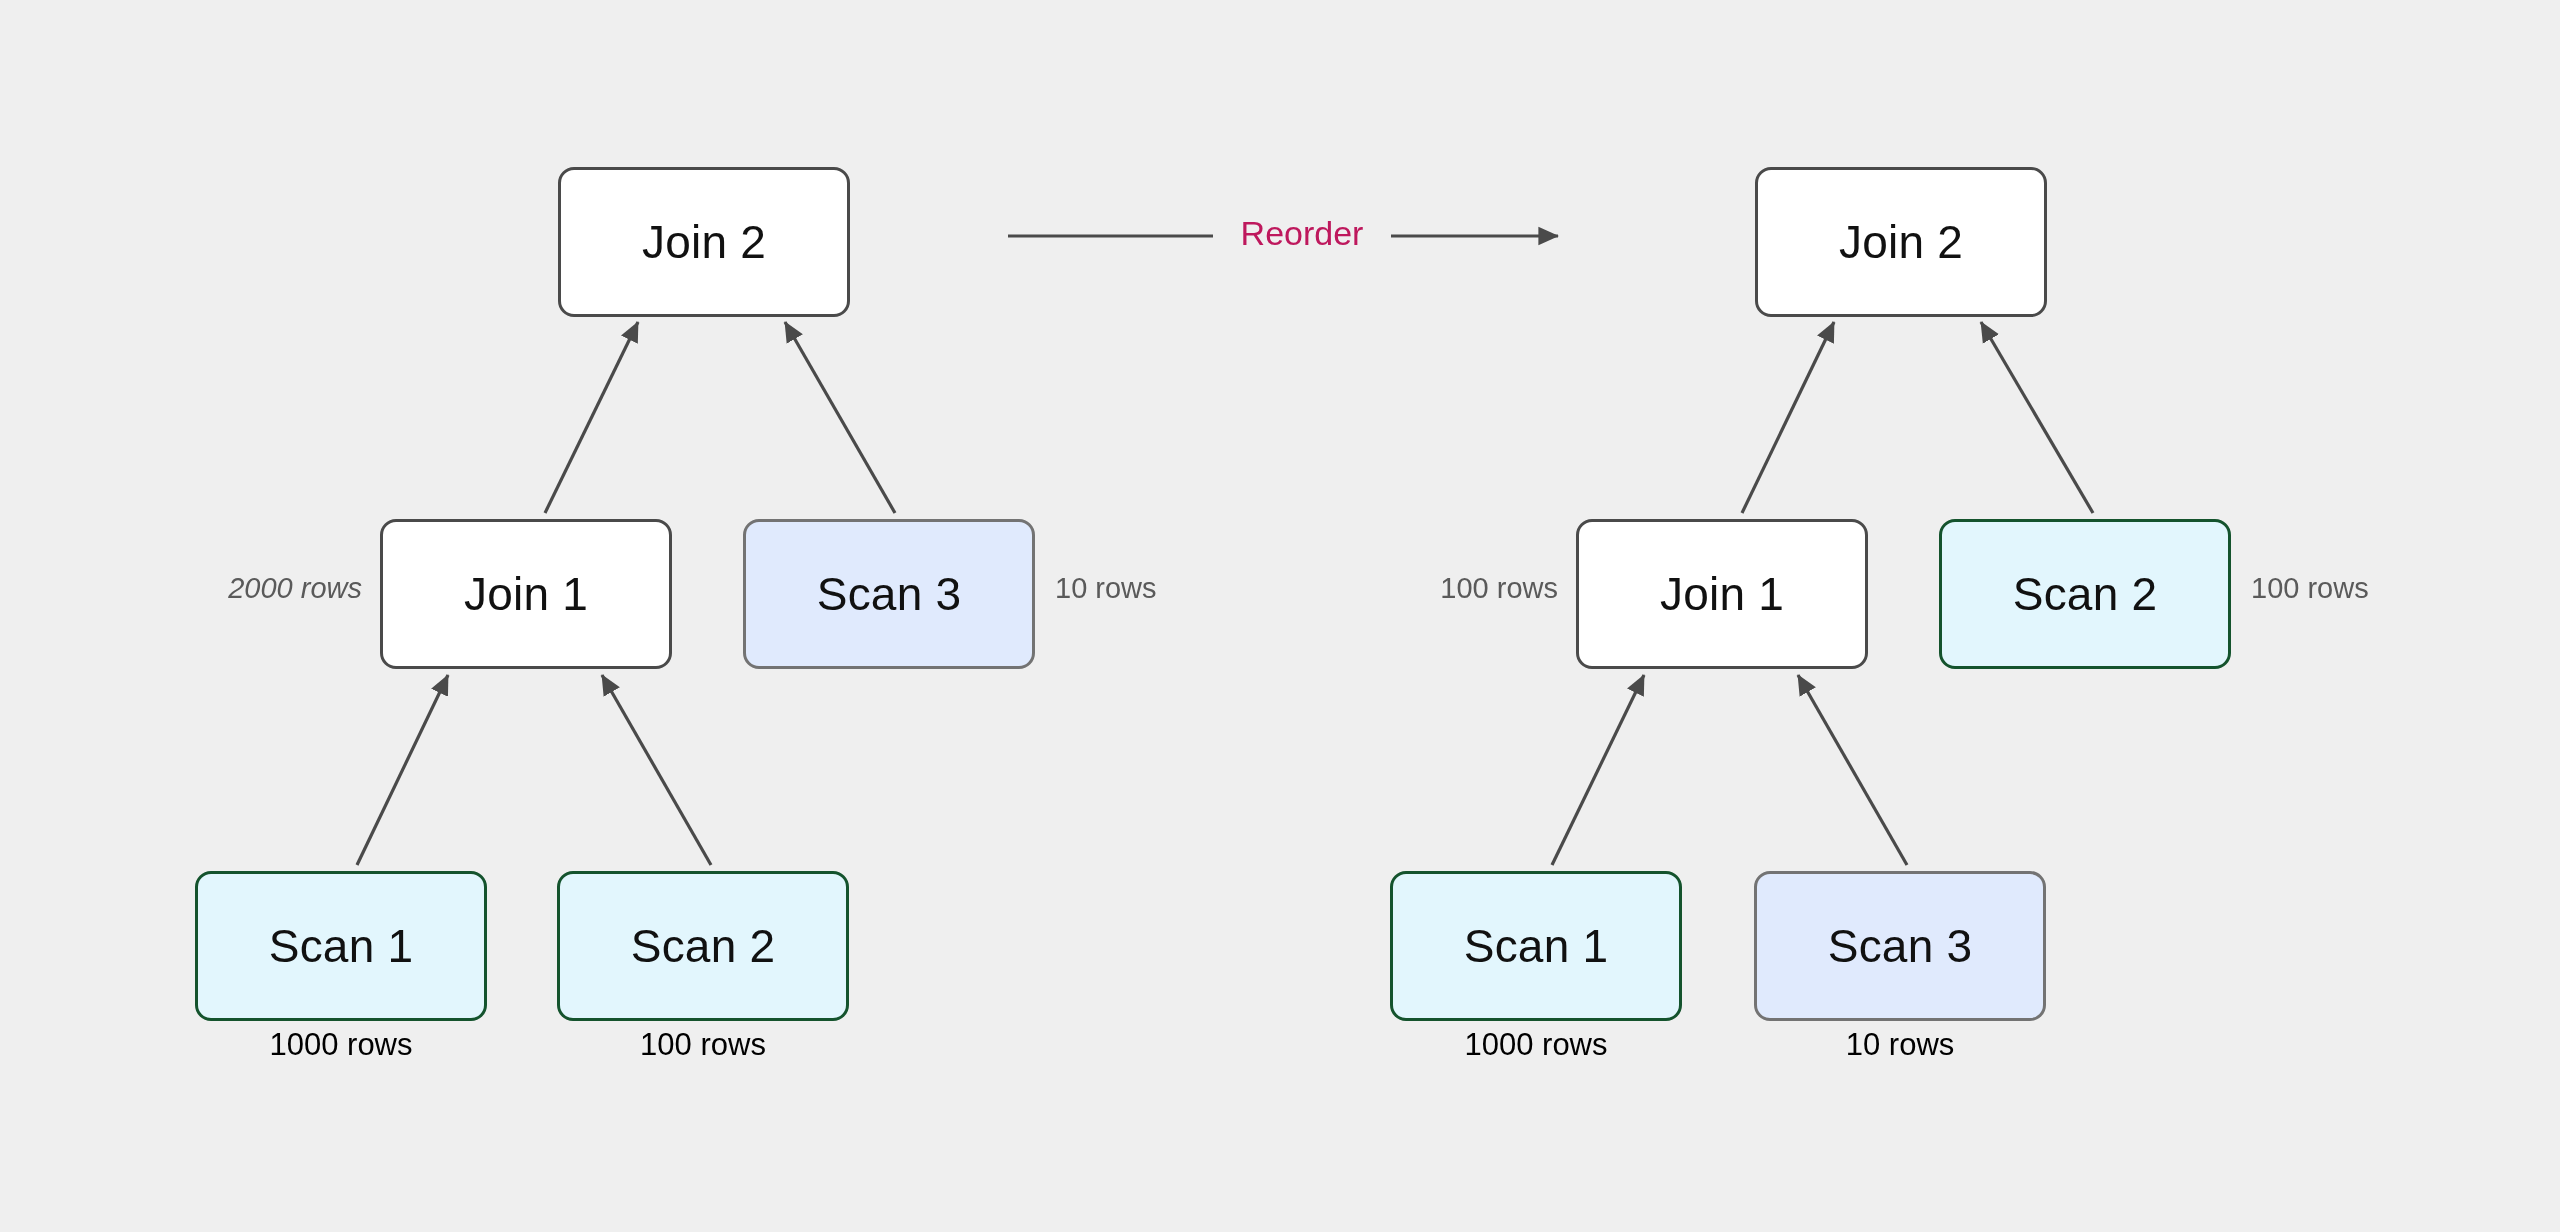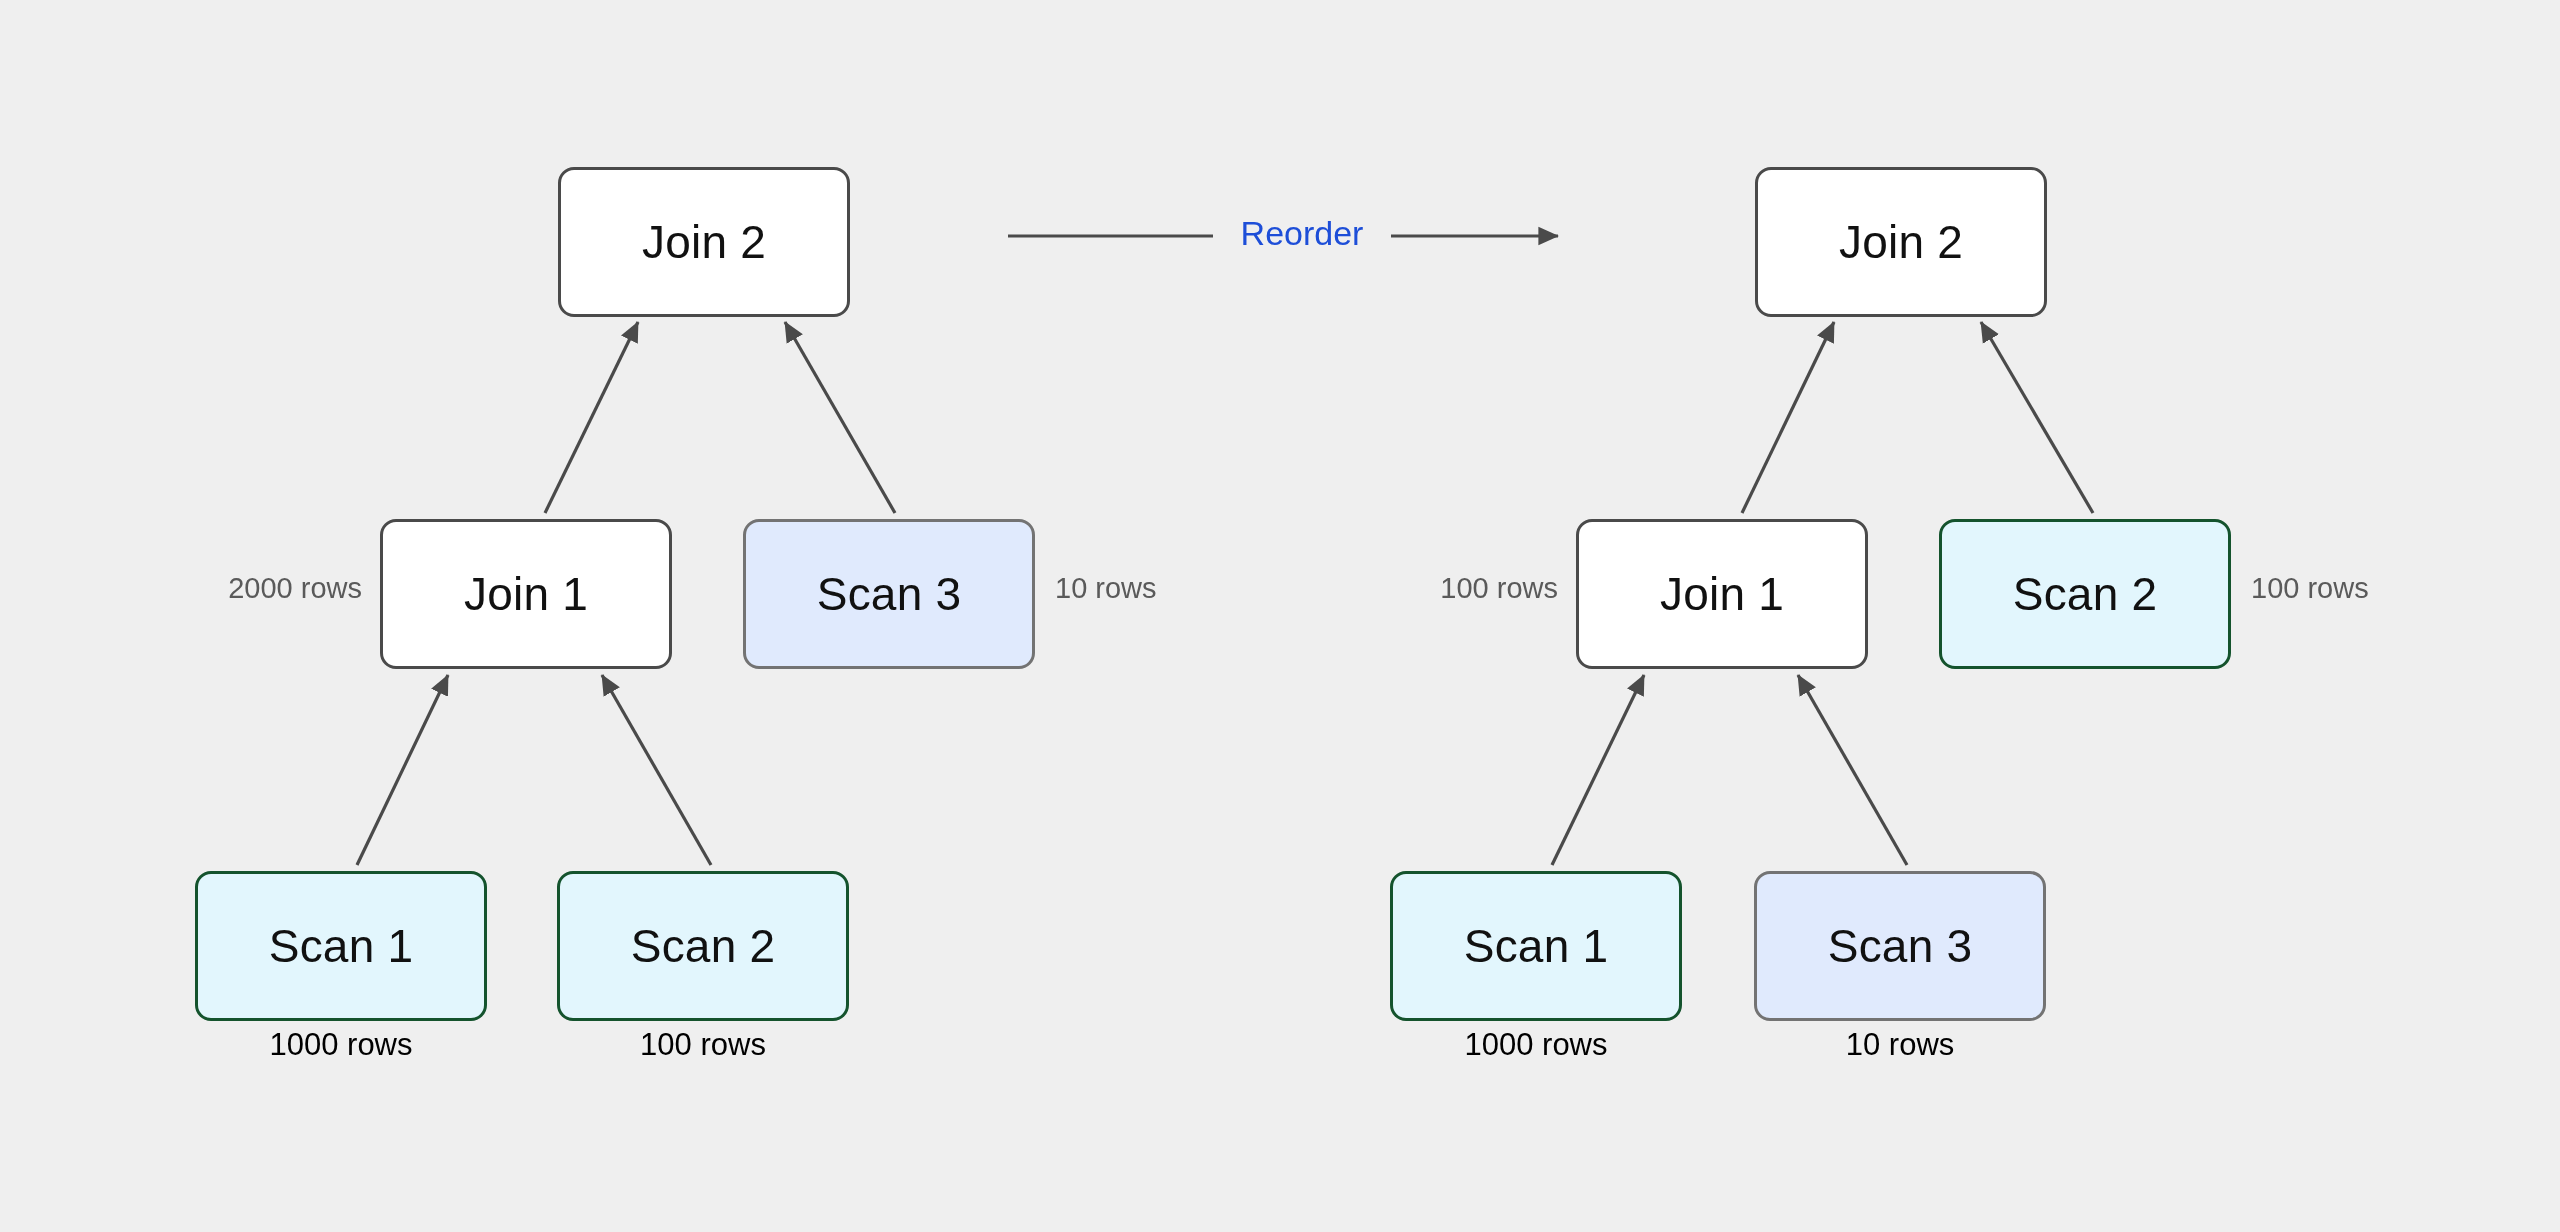--- a/index.html
+++ b/index.html
@@ -73,21 +73,21 @@
   .row-label.side.right-of {
     text-align: left;
   }
   .row-label.side.left-of {
     text-align: right;
   }
   
   #reorder-label {
     position: absolute;
     font-size: 34px;
-    color: #1d4ed8;
+    color: #be185d;
     white-space: nowrap;
     text-align: center;
   }
 </style>
 </head>
 <body>
 
 <div id="canvas">
 
   <svg id="edges" viewBox="0 0 2560 1232" width="2560" height="1232">
@@ -124,21 +124,21 @@
       <path d="M 1391 236 L 1558 236" marker-end="url(#ah)"></path>
     </g>
   </svg>
 
   <div id="reorder-label" style="left:1213px; top:214px; width:178px;">Reorder</div>
 
   <div class="node join" style="left:558px; top:161px; width:292px; height:150px;">Join 2</div>
 
   <div class="node join" style="left:380px; top:513px; width:292px; height:150px;">Join 1</div>
 
-  <div class="row-label side left-of" style="left:100px; top:572px; width:262px;">2000 rows</div>
+  <div class="row-label side left-of" style="left:100px; top:572px; width:262px;font-style:italic;">2000 rows</div>
 
   <div class="node scan-blue" style="left:743px; top:513px; width:292px; height:150px;">Scan 3</div>
 
   <div class="row-label side right-of" style="left:1055px; top:572px; width:240px;">10 rows</div>
 
   <div class="node scan-cyan" style="left:195px; top:865px; width:292px; height:150px;">Scan 1</div>
 
   <div class="row-label below" style="left:191px; top:1027px; width:300px;">1000 rows</div>
 
   <div class="node scan-cyan" style="left:557px; top:865px; width:292px; height:150px;">Scan 2</div>

